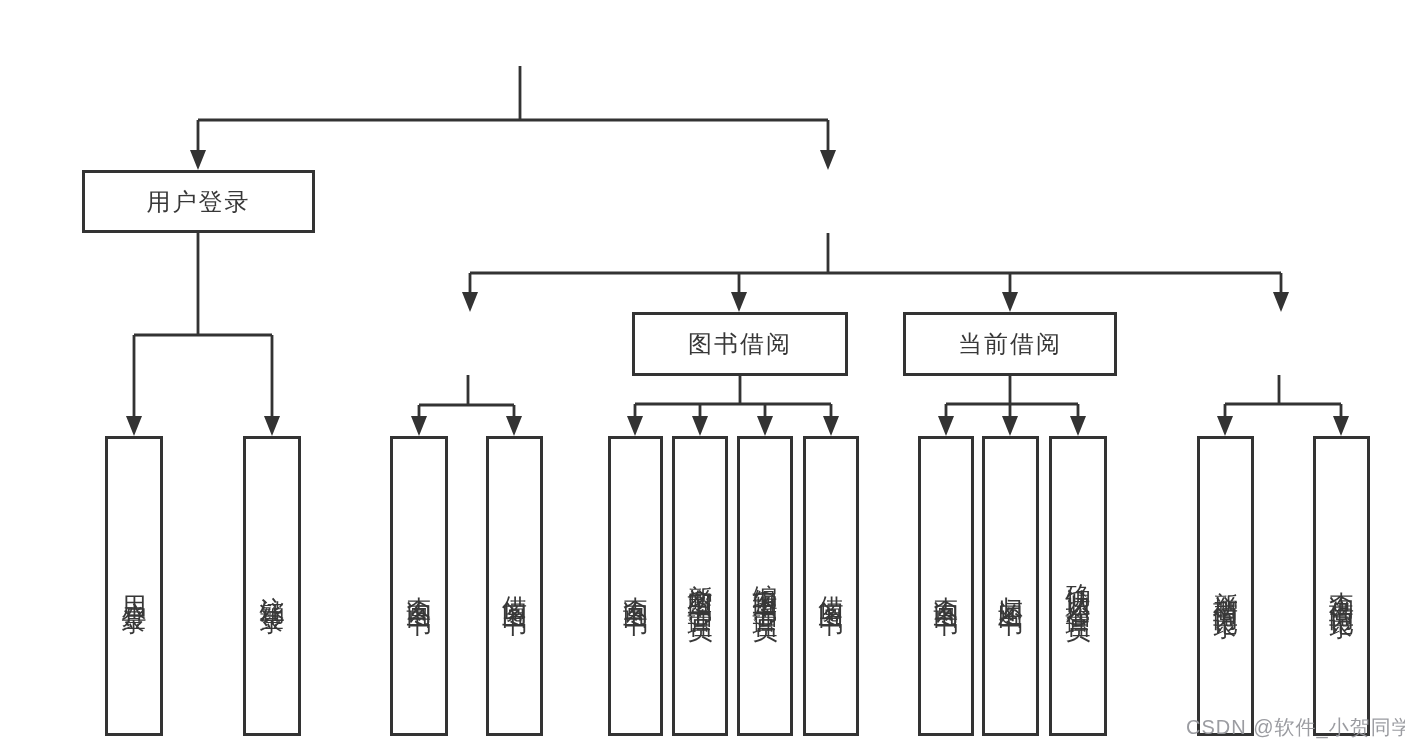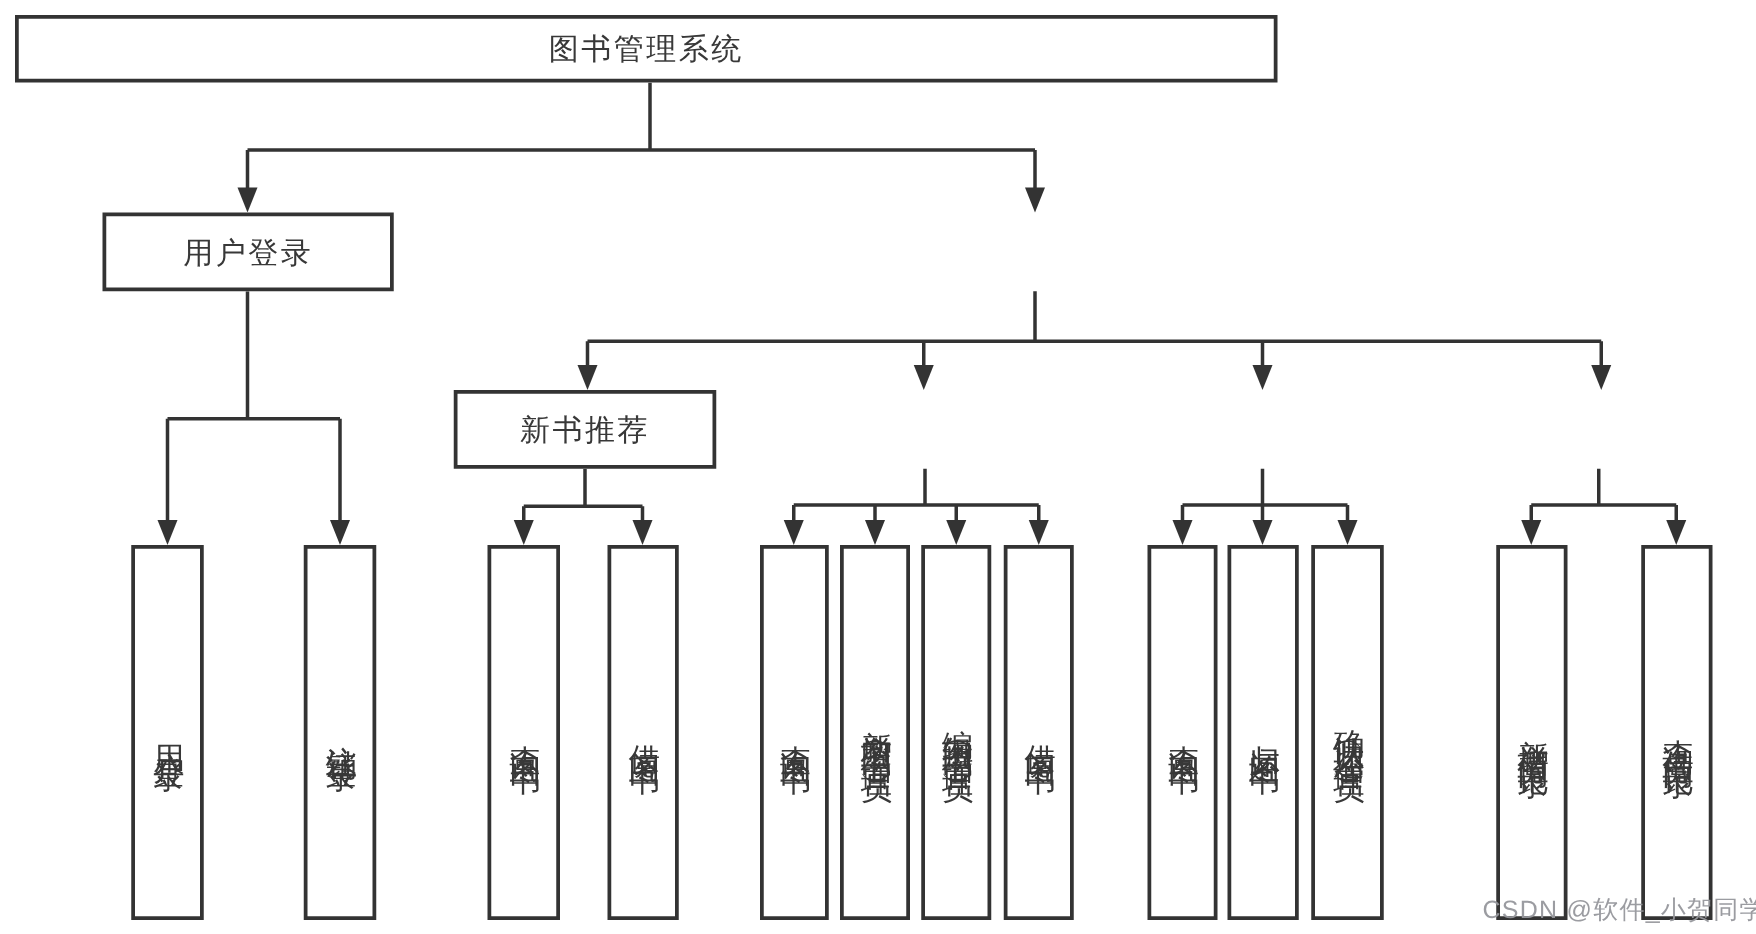--- a/index.html
+++ b/index.html
@@ -89,25 +89,25 @@
     <polygon class="arrow" points="692,416 708,416 700,436"></polygon>
     <polygon class="arrow" points="757,416 773,416 765,436"></polygon>
     <polygon class="arrow" points="823,416 839,416 831,436"></polygon>
     <polygon class="arrow" points="938,416 954,416 946,436"></polygon>
     <polygon class="arrow" points="1002,416 1018,416 1010,436"></polygon>
     <polygon class="arrow" points="1070,416 1086,416 1078,436"></polygon>
     <polygon class="arrow" points="1217,416 1233,416 1225,436"></polygon>
     <polygon class="arrow" points="1333,416 1349,416 1341,436"></polygon>
   </svg>
 
-  <div class="box" style="left:12px; top:12px; width:1010px; height:54px;">图书管理系统</div>
 
   <div class="box" style="left:82px; top:170px; width:233px; height:63px;">用户登录</div>
 
-  <div class="box" style="left:363px; top:312px; width:210px; height:63px;">新书推荐</div>
+  <div class="box" style="left:632px; top:312px; width:216px; height:64px;">图书借阅</div>
+  <div class="box" style="left:903px; top:312px; width:214px; height:64px;">当前借阅</div>
 
   <div class="box vbox" style="left:105px; top:436px; width:58px; height:300px;">用户登录</div>
   <div class="box vbox" style="left:243px; top:436px; width:58px; height:300px;">注销登录</div>
 
   <div class="box vbox" style="left:390px; top:436px; width:58px; height:300px;">查询图书</div>
   <div class="box vbox" style="left:486px; top:436px; width:57px; height:300px;">借阅图书</div>
 
   <div class="box vbox" style="left:608px; top:436px; width:55px; height:300px;">查询图书</div>
   <div class="box vbox" style="left:672px; top:436px; width:56px; height:300px;">新增图书（管理员）</div>
   <div class="box vbox" style="left:737px; top:436px; width:56px; height:300px;">编辑图书（管理员）</div>

